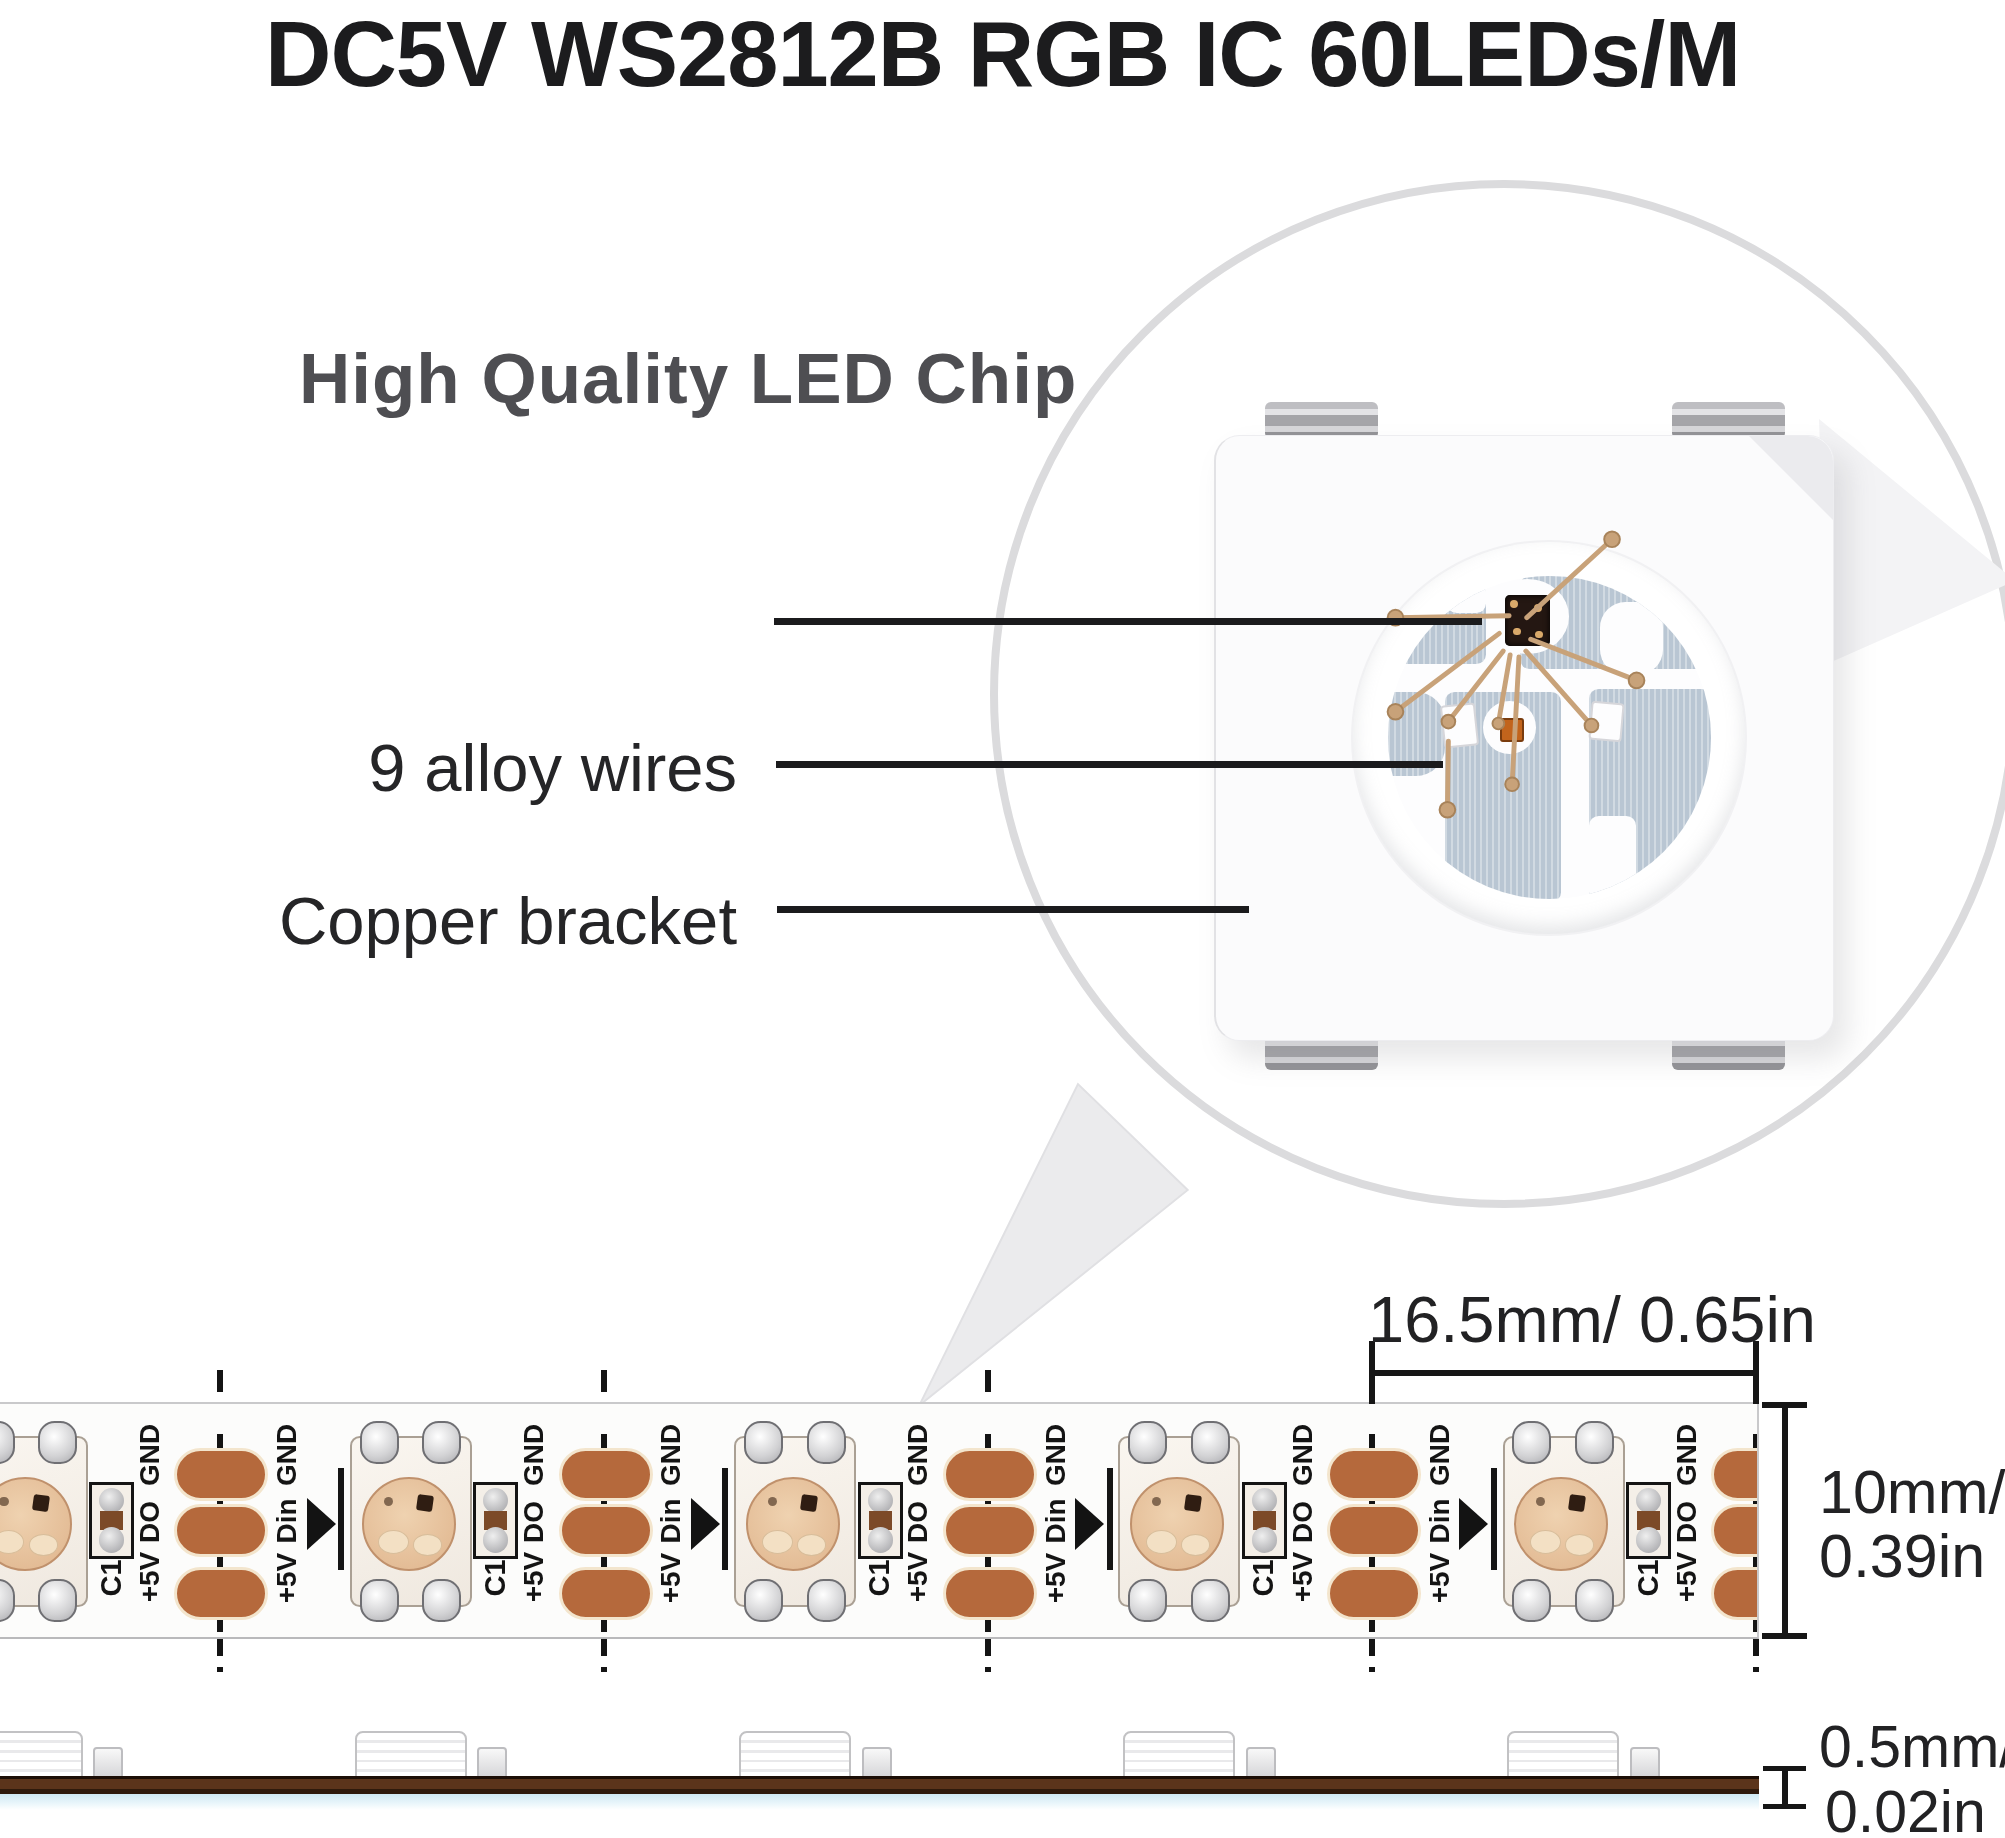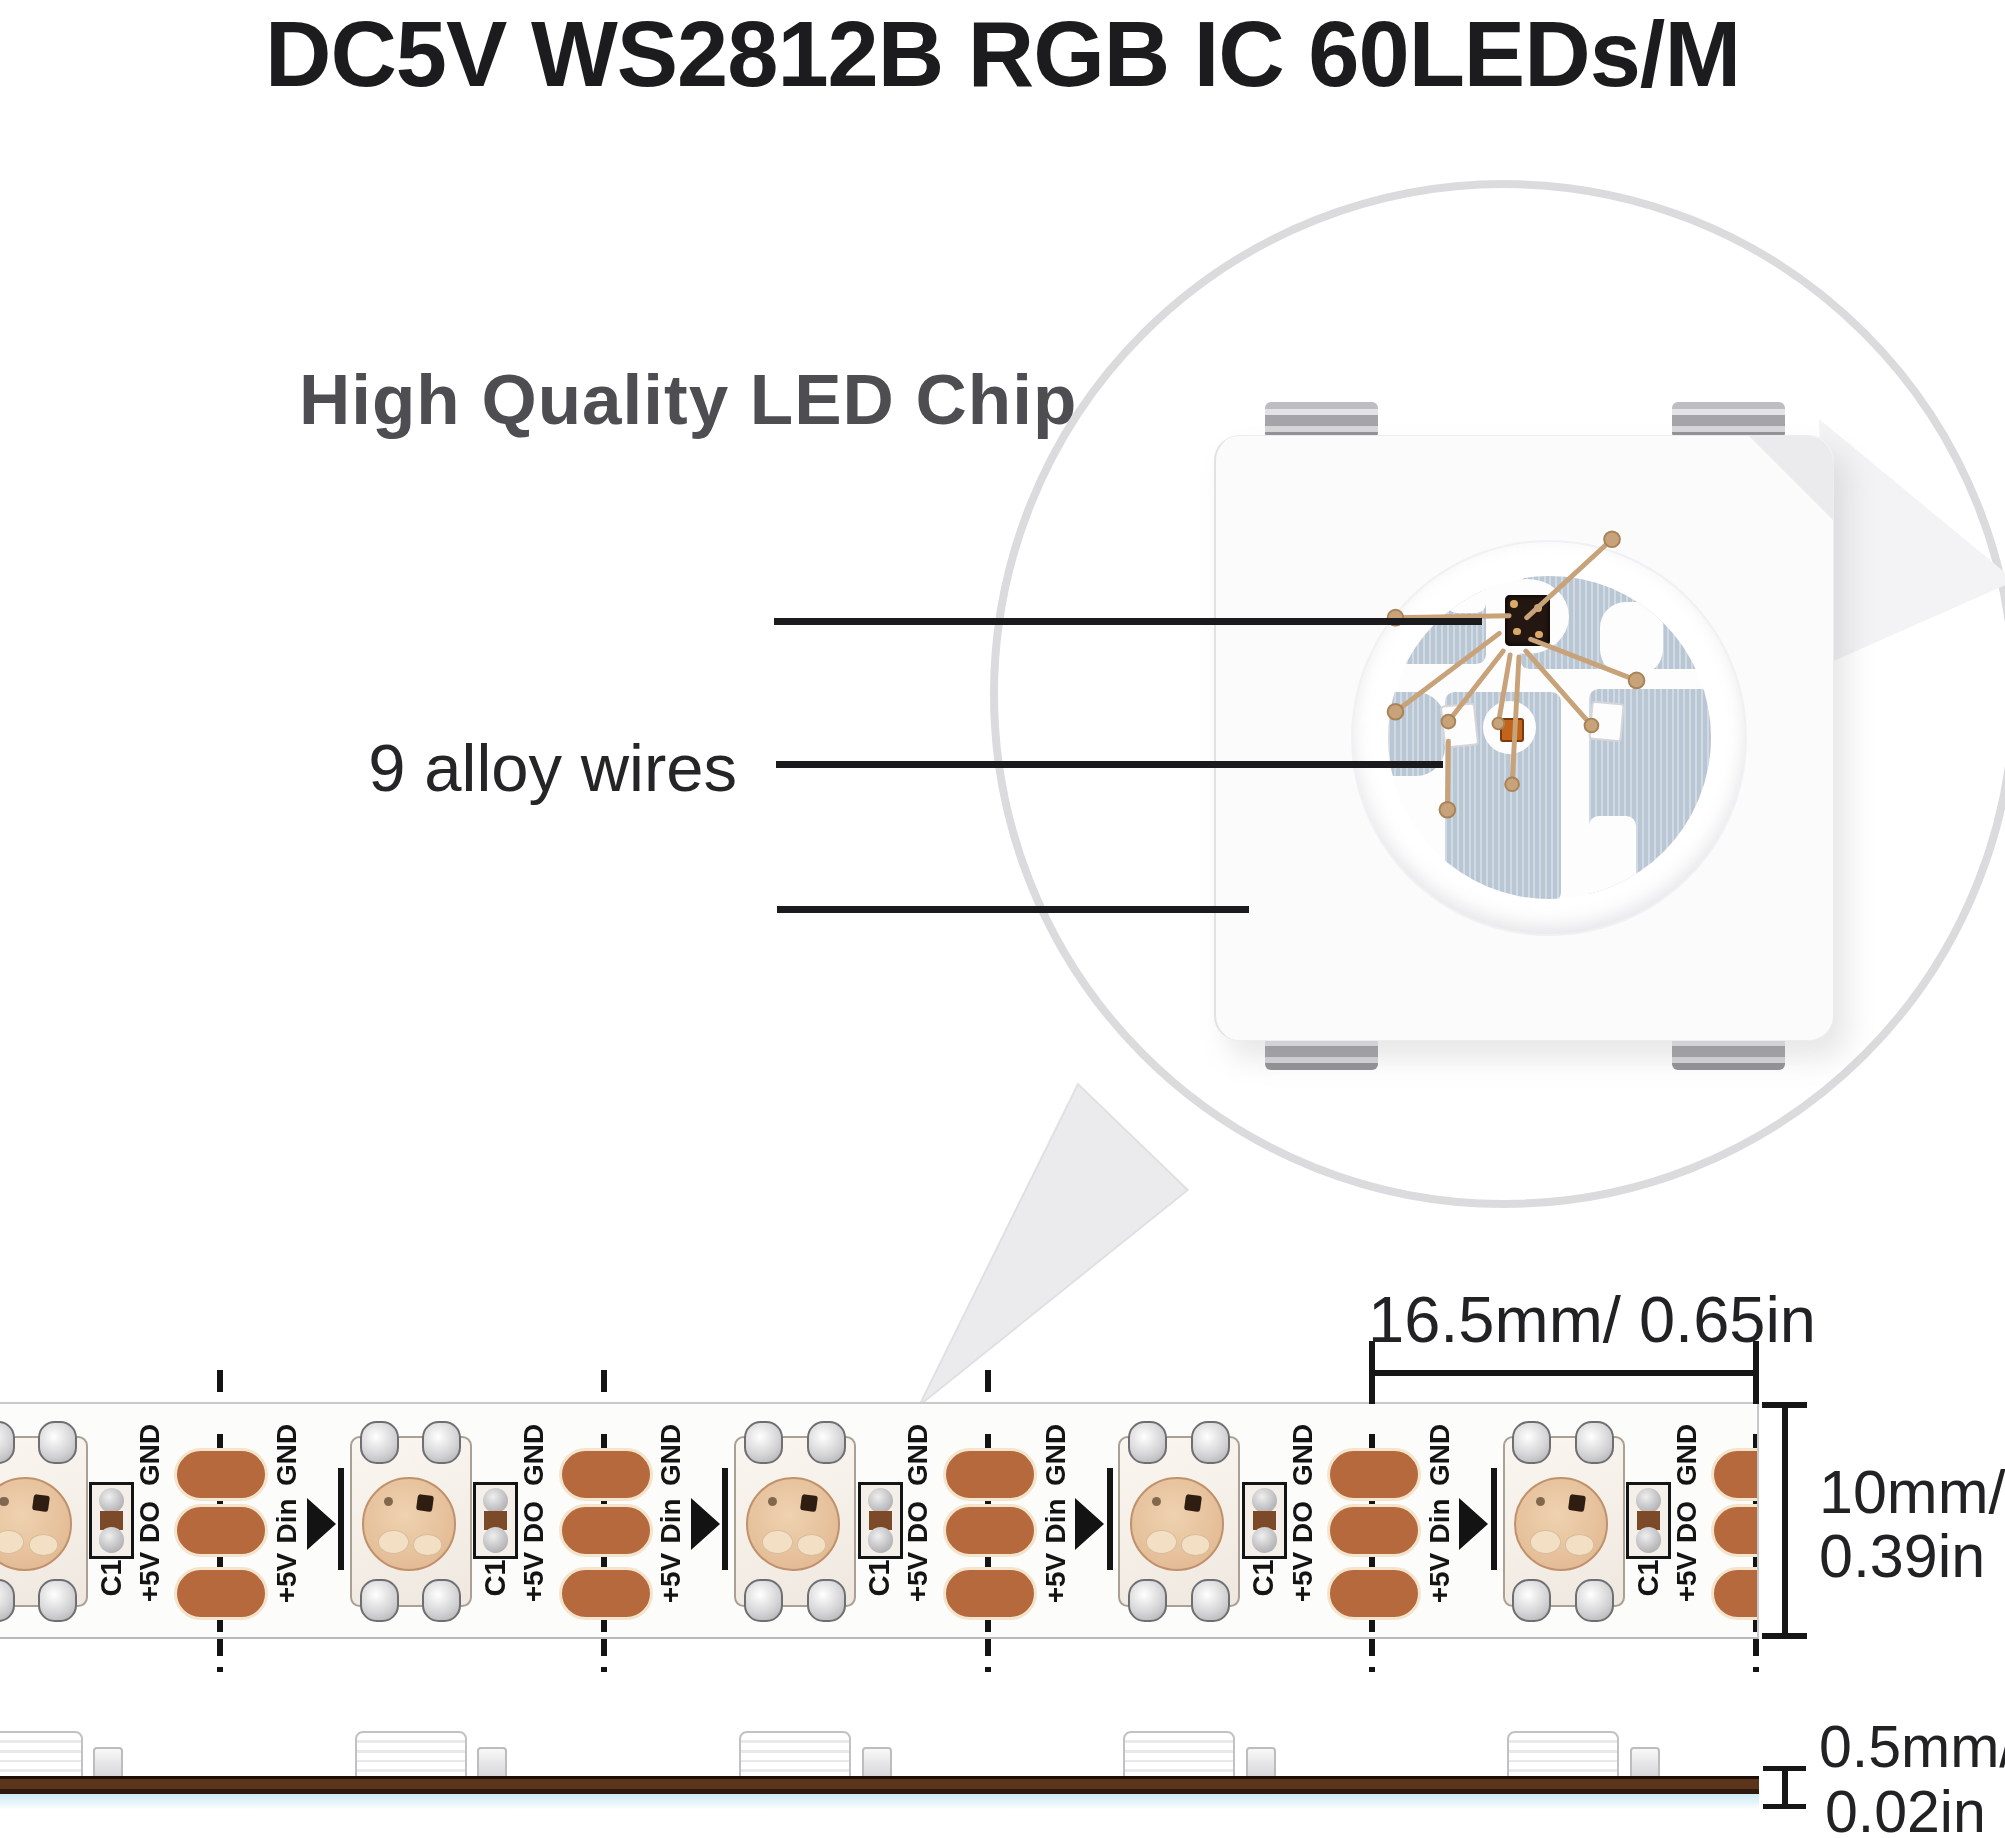--- a/index.html
+++ b/index.html
@@ -2,21 +2,21 @@
 <html><head>
 <meta charset="utf-8">
 <style>
   html,body{margin:0;padding:0;background:#fff;}
   .canvas{position:relative;width:2005px;height:1839px;background:#ffffff;overflow:hidden;
           font-family:"Liberation Sans","DejaVu Sans",sans-serif;}
   .abs{position:absolute;}
   
   .title{left:0;top:2px;width:100%;text-align:center;font-size:92px;font-weight:bold;
          color:#1c1c1e;letter-spacing:-1px;white-space:nowrap;}
-  .heading{left:299px;top:359px;font-size:71px;font-weight:bold;color:#4e4e52;letter-spacing:1px;}
+  .heading{left:299px;top:338px;font-size:71px;font-weight:bold;color:#4e4e52;letter-spacing:1px;}
   
   .callout{left:196px;width:541px;text-align:right;font-size:67px;color:#252527;white-space:nowrap;}
   .leader{height:6.9px;background:#1b1b1d;z-index:40;}
   
   .tailsvg{left:0;top:0;z-index:1;}
   .circle{left:990px;top:180px;width:1012px;height:1012px;border-radius:50%;
           background:#ffffff;border:8.8px solid #dbdbdd;z-index:2;}
   .pkg{left:216px;top:247px;width:617px;height:604px;background:#fbfbfc;border-radius:25.5px;
        border:1px solid #ededf0;border-left:2.9px solid #e2e2e5;
        box-shadow:13.7px 17.6px 29px rgba(120,120,130,.18);z-index:3;}
@@ -137,20 +137,21 @@
         <circle cx="1624" cy="740" r="7"></circle>
       <circle cx="1670" cy="694" r="8"></circle>
         <circle cx="1645" cy="550" r="8"></circle>
         <circle cx="1529" cy="738" r="6"></circle>
     </g>
   </svg>
 
   <div class="abs leader" style="left:774px;top:618px;width:708px;"></div>
   <div class="abs callout" style="top:729px;">9 alloy wires</div>
   <div class="abs leader" style="left:776px;top:761px;width:667px;"></div>
+  <div class="abs callout" style="top:882px;">Copper bracket</div>
   <div class="abs leader" style="left:777px;top:906px;width:472px;"></div>
 
   <div class="abs strip" id="strip">
       <div class="abs ledpkg" style="left: -34px; top: 32px; width: 118px; height: 167px;"></div>
       <div class="abs ltab" style="left: -24.5px; top: 16.7px;"></div>
       <div class="abs ltab" style="left: 38px; top: 16.7px;"></div>
       <div class="abs ltab" style="left: -24.5px; top: 175px;"></div>
       <div class="abs ltab" style="left: 38px; top: 175px;"></div>
       <div class="abs" style="left: -22.5px; top: 73px; width: 94px; height: 94px; border-radius: 50%; z-index: 3; border: 2.9px solid rgb(192, 145, 108); box-sizing: border-box; background: radial-gradient(circle at 45% 40%, rgb(239, 210, 176), rgb(223, 180, 140));">
         <div class="abs" style="left: 53px; top: 15.7px; width: 15.7px; height: 15.7px; background: rgb(47, 29, 18); border-radius: 2.9px; transform: rotate(8deg);"></div>

